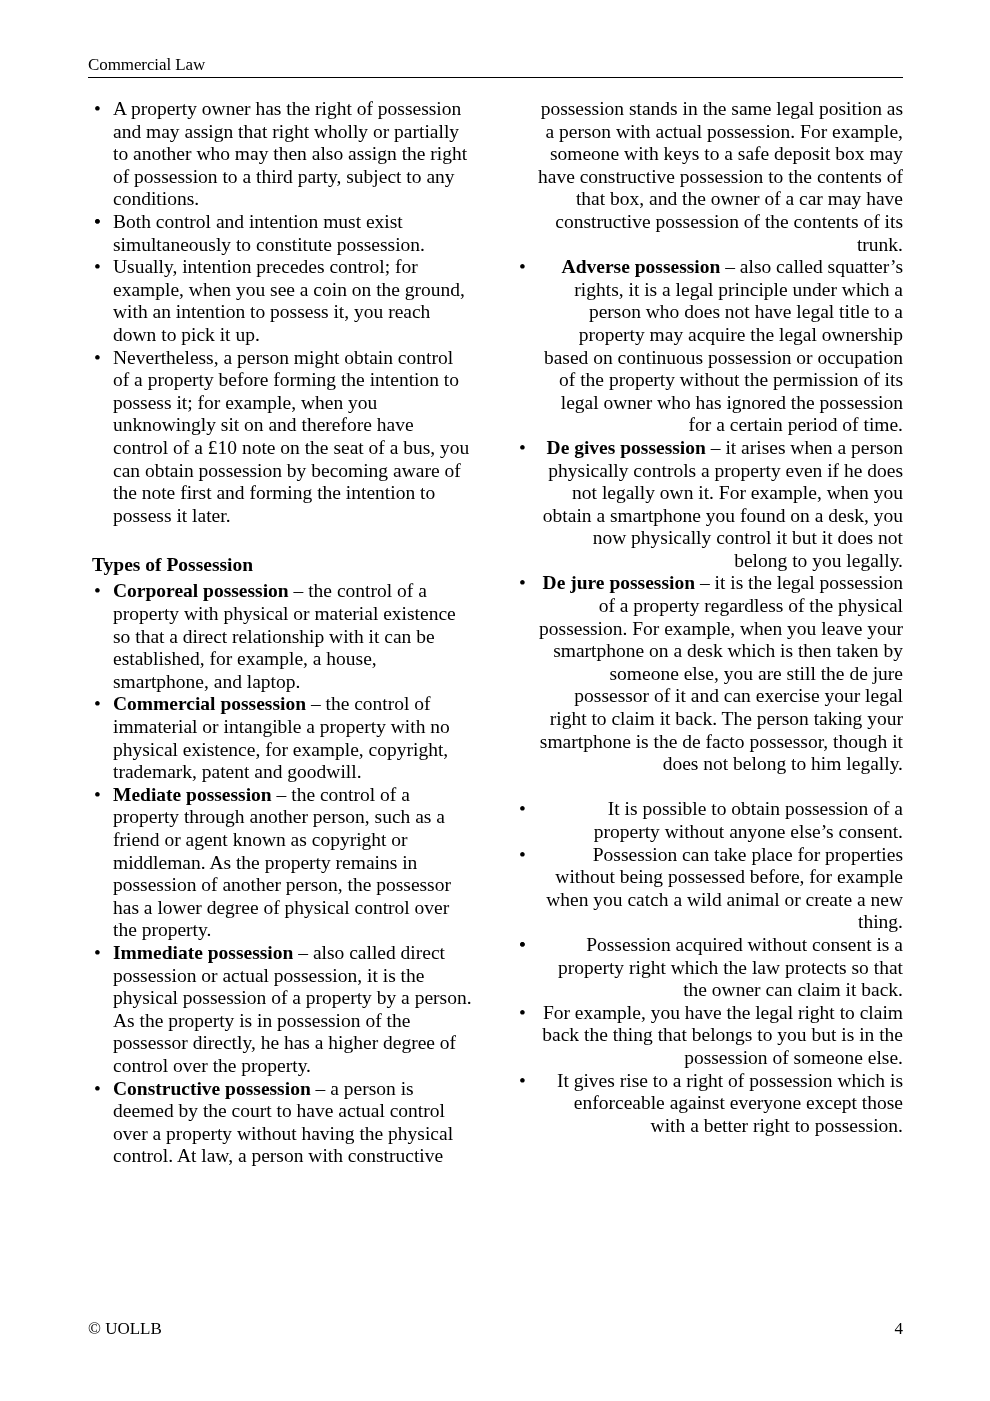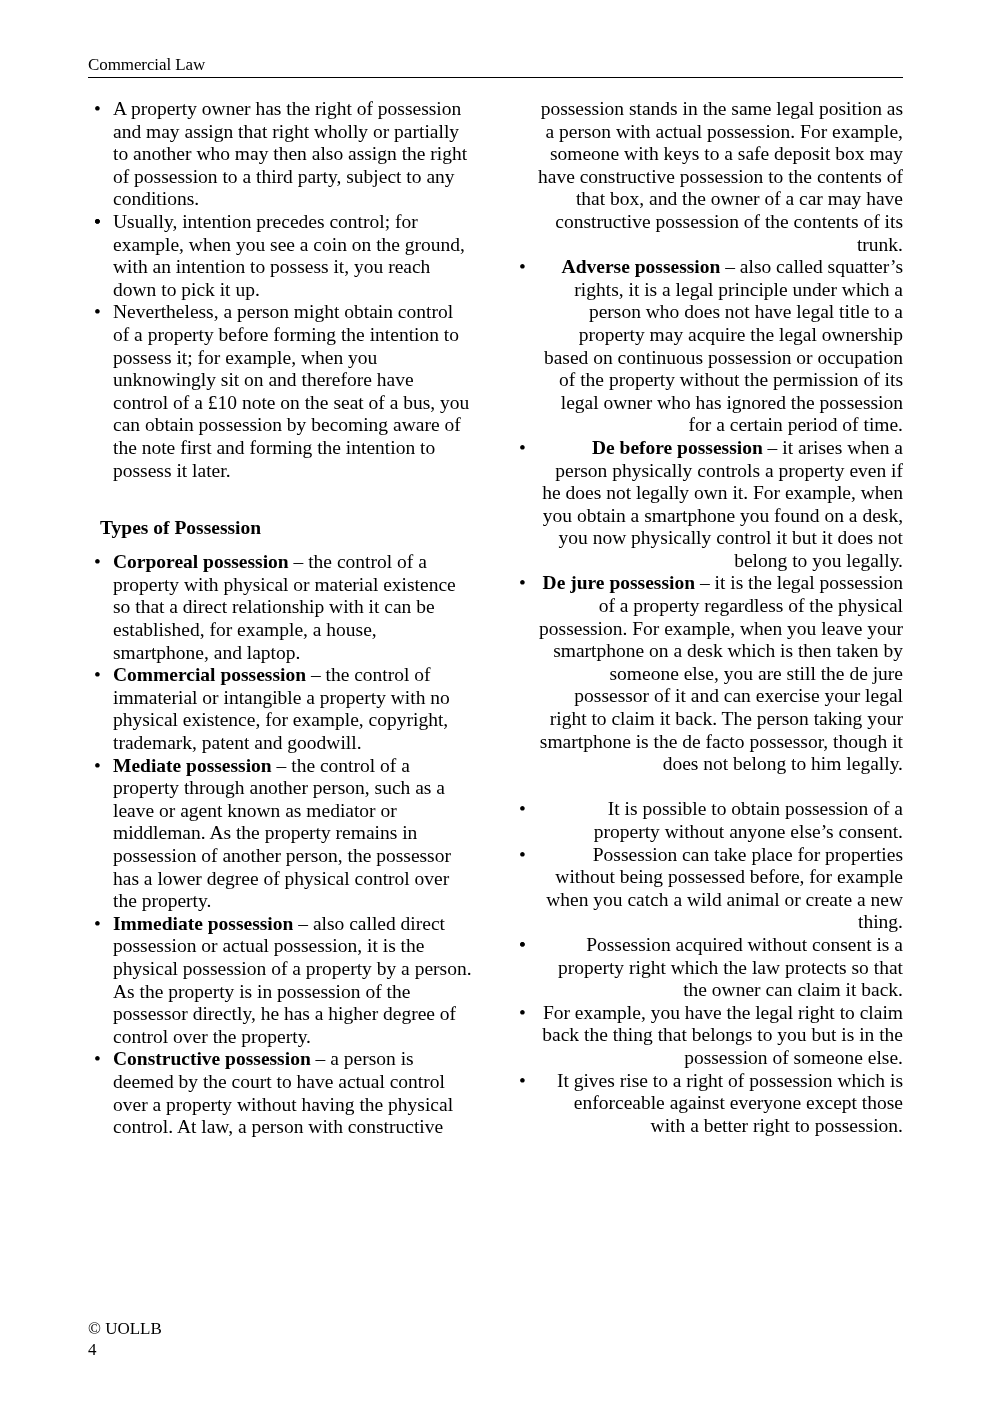--- a/index.html
+++ b/index.html
@@ -77,36 +77,36 @@
   }
   .para-cont {
     font-size: 19.5px;
     line-height: 22.6px;
     padding-left: 25px;
   }
   .term {
     font-weight: bold;
   }
   h2.heading {
-    margin: 12px;
+    margin: 4px;
     font-size: 19.5px;
     line-height: 22.6px;
     font-weight: bold;
   }
   .gap {
     height: 22.6px;
   }
   
   .footer {
     position: absolute;
     left: 88px;
     top: 1318px;
     width: 815px;
     display: flex;
-    flex-direction: column;
+    flex-direction: row;
     justify-content: space-between;
     align-items: baseline;
     font-size: 17px;
     line-height: 21px;
   }
   .footer-left { white-space: nowrap; }
   .footer-right { white-space: nowrap; }
 </style>
 </head>
 <body>
@@ -116,39 +116,39 @@
   <div class="header">
     <div class="header-title">Commercial Law</div>
     <div class="header-rule"></div>
   </div>
 
   <div class="columns">
     <div class="col" id="left-col">
         <ul class="list">
           <li><span class="bullet">•</span><span>A property owner has the right of possession and may assign that right wholly or partially to another who may then also assign the right of possession to a third party, subject to any conditions.</span></li>
           <li><span class="bullet">•</span></li>
-          <li><span class="bullet">•</span></li>
+          <li><span class="bullet">•</span><span>Both control and intention must exist simultaneously to constitute possession.</span></li>
           <li><span class="bullet">•</span><span>Usually, intention precedes control; for example, when you see a coin on the ground, with an intention to possess it, you reach down to pick it up.</span></li>
           <li><span class="bullet">•</span><span>Nevertheless, a person might obtain control of a property before forming the intention to possess it; for example, when you unknowingly sit on and therefore have control of a £10 note on the seat of a bus, you can obtain possession by becoming aware of the note first and forming the intention to possess it later.</span></li>
         </ul>
         <div class="gap"></div>
         <h2 class="heading">Types of Possession</h2>
         <ul class="list">
           <li><span class="bullet">•</span><span class="term">Corporeal possession</span><span> – the control of a property with physical or material existence so that a direct relationship with it can be established, for example, a house, smartphone, and laptop.</span></li>
           <li><span class="bullet">•</span><span class="term">Commercial possession</span><span> – the control of immaterial or intangible a property with no physical existence, for example, copyright, trademark, patent and goodwill.</span></li>
-          <li><span class="bullet">•</span><span class="term">Mediate possession</span><span> – the control of a property through another person, such as a leave or agent known as mediator or middleman. As the property remains in possession of another person, the possessor has a lower degree of physical control over the property.</span></li>
+          <li><span class="bullet">•</span><span class="term">Mediate possession</span><span> – the control of a property through another person, such as a friend or agent known as copyright or middleman. As the property remains in possession of another person, the possessor has a lower degree of physical control over the property.</span></li>
           <li><span class="bullet">•</span><span class="term">Immediate possession</span><span> – also called direct possession or actual possession, it is the physical possession of a property by a person. As the property is in possession of the possessor directly, he has a higher degree of control over the property.</span></li>
           <li><span class="bullet">•</span><span class="term">Constructive possession</span><span> – a person is deemed by the court to have actual control over a property without having the physical control. At law, a person with constructive</span></li>
         </ul>
       </div>
     <div class="col col-right" id="right-col">
         <div class="para-cont">possession stands in the same legal position as a person with actual possession. For example, someone with keys to a safe deposit box may have constructive possession to the contents of that box, and the owner of a car may have constructive possession of the contents of its trunk.</div>
         <ul class="list">
           <li><span class="bullet">•</span><span class="term">Adverse possession</span><span> – also called squatter’s rights, it is a legal principle under which a person who does not have legal title to a property may acquire the legal ownership based on continuous possession or occupation of the property without the permission of its legal owner who has ignored the possession for a certain period of time.</span></li>
-          <li><span class="bullet">•</span><span class="term">De before possession</span><span> – it arises when a person physically controls a property even if he does not legally own it. For example, when you obtain a smartphone you found on a desk, you now physically control it but it does not belong to you legally.</span></li>
+          <li><span class="bullet">•</span><span class="term">De gives possession</span><span> – it arises when a person physically controls a property even if he does not legally own it. For example, when you obtain a smartphone you found on a desk, you now physically control it but it does not belong to you legally.</span></li>
           <li><span class="bullet">•</span><span class="term">De jure possession</span><span> – it is the legal possession of a property regardless of the physical possession. For example, when you leave your smartphone on a desk which is then taken by someone else, you are still the de jure possessor of it and can exercise your legal right to claim it back. The person taking your smartphone is the de facto possessor, though it does not belong to him legally.</span></li>
         </ul>
         <div class="gap"></div>
         <ul class="list">
           <li><span class="bullet">•</span><span>It is possible to obtain possession of a property without anyone else’s consent.</span></li>
           <li><span class="bullet">•</span><span>Possession can take place for properties without being possessed before, for example when you catch a wild animal or create a new thing.</span></li>
           <li><span class="bullet">•</span></li>
           <li><span class="bullet">•</span><span>Possession acquired without consent is a property right which the law protects so that the owner can claim it back.</span></li>
           <li><span class="bullet">•</span><span>For example, you have the legal right to claim back the thing that belongs to you but is in the possession of someone else.</span></li>
           <li><span class="bullet">•</span><span>It gives rise to a right of possession which is enforceable against everyone except those with a better right to possession.</span></li>

